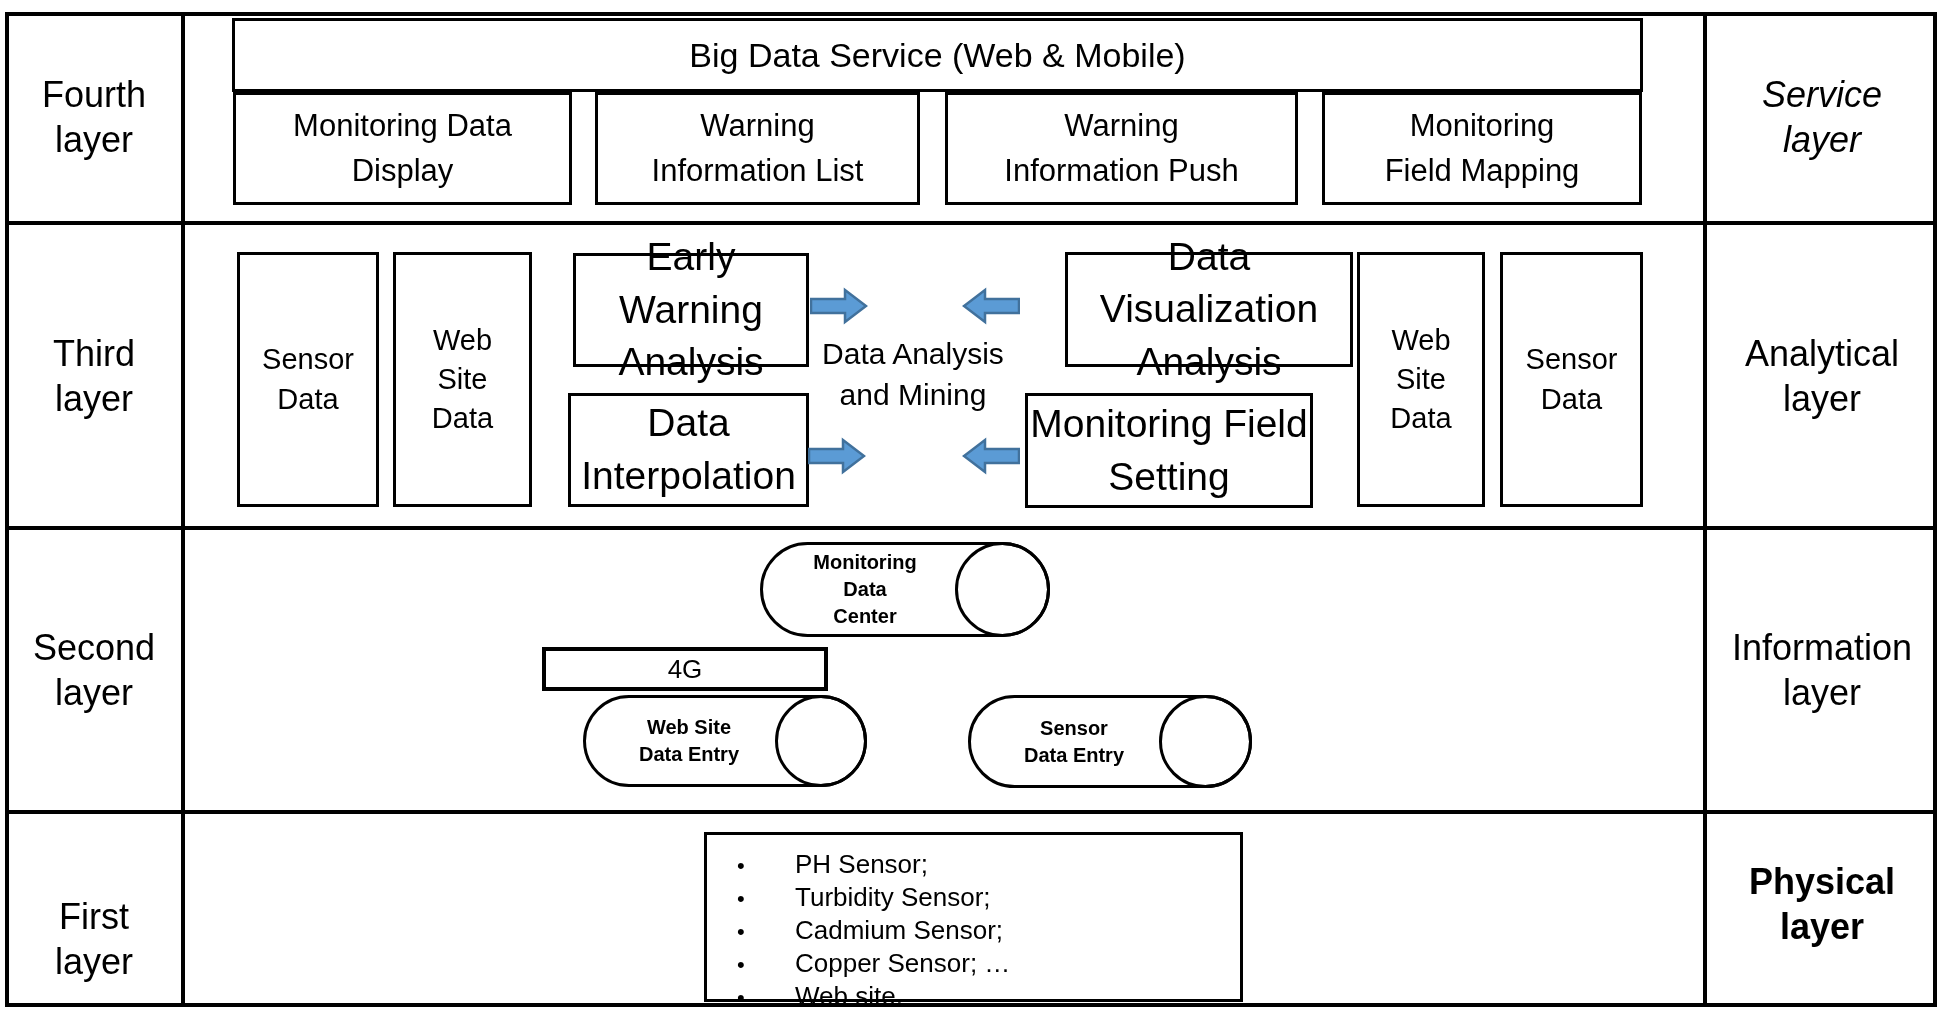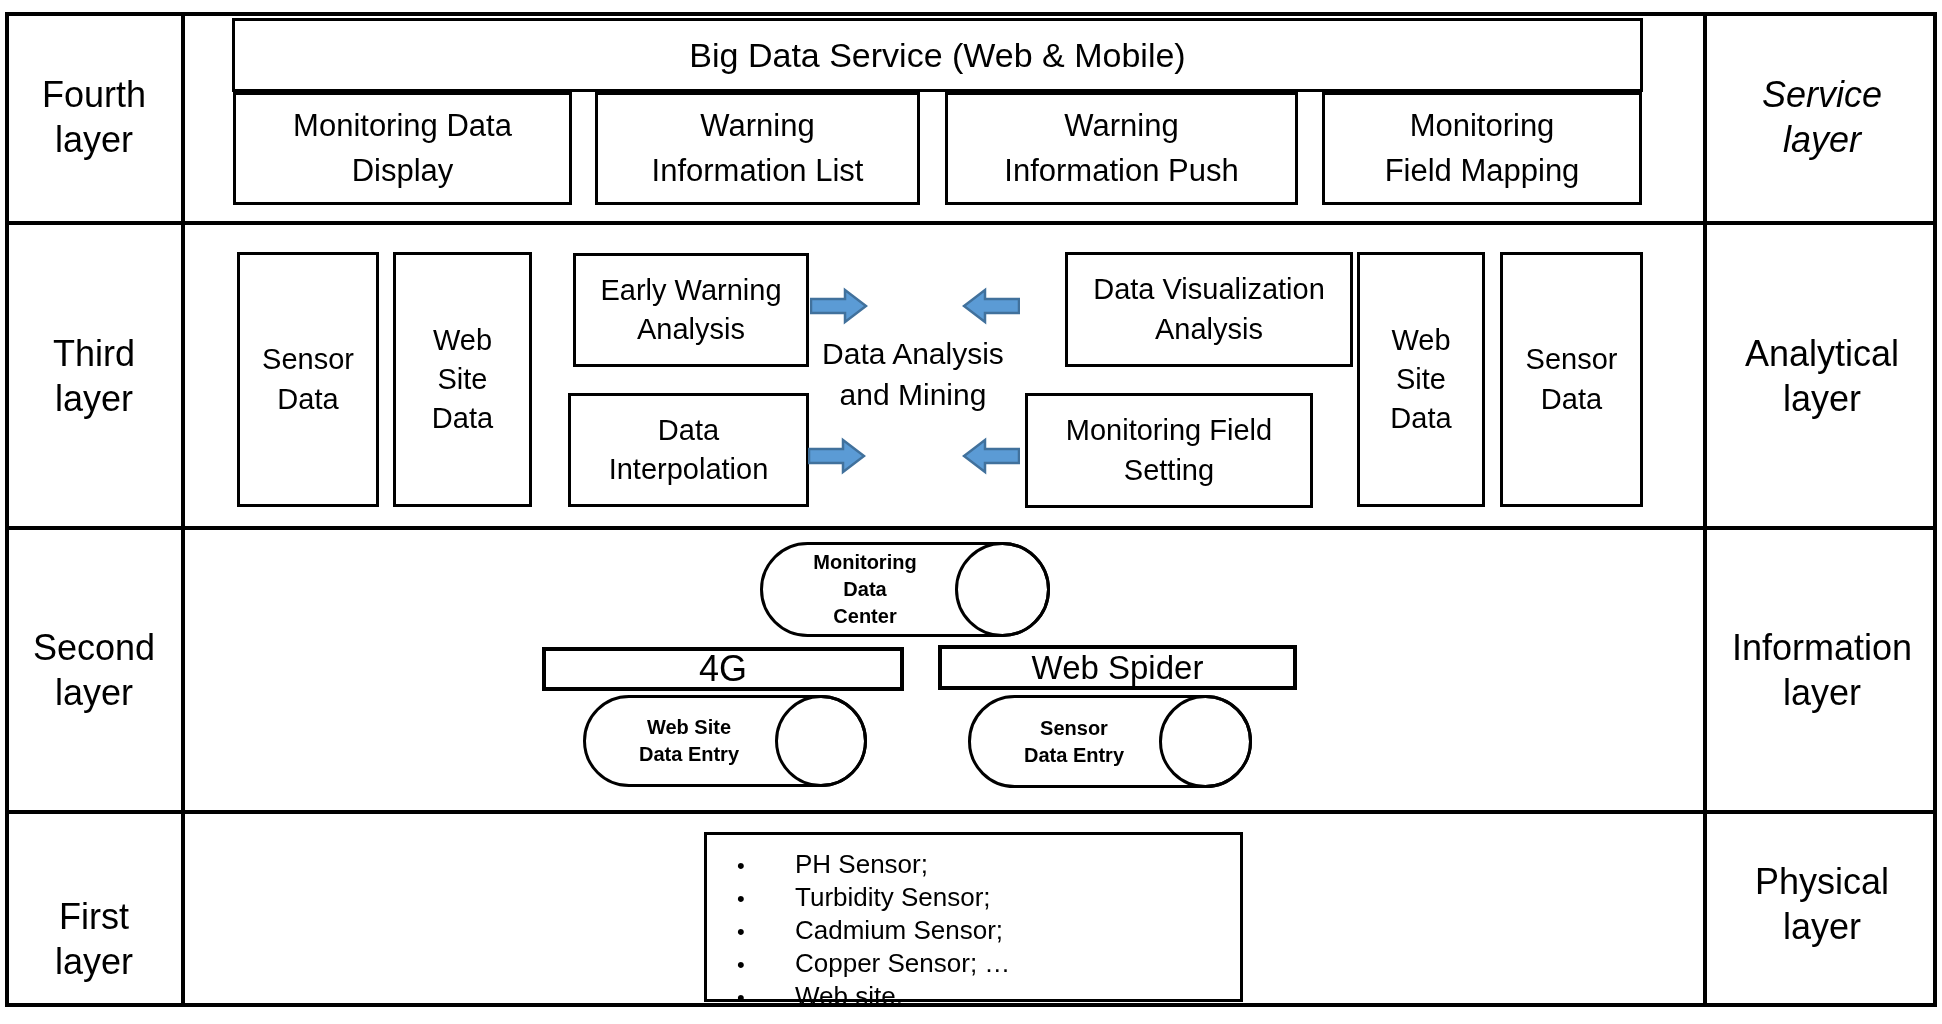--- a/index.html
+++ b/index.html
@@ -33,21 +33,21 @@
     box-sizing: border-box;
     background: #fff;
     display: flex;
     align-items: center;
     justify-content: center;
     text-align: center;
   }
   .titleBox { font-size: 34px; }
   .moduleBox { font-size: 31px; line-height: 1.45; }
   .tallBox { font-size: 29px; line-height: 1.35; }
-  .procBox { font-size: 29px; line-height: 1.35; }
+  .procBox { font-size: 39px; line-height: 1.35; }
   .chanBox { border-width: 4px; }
   .centerText {
     position: absolute;
     text-align: center;
     font-size: 30px;
     line-height: 1.35;
   }
   .cyl {
     position: absolute;
     border: 3px solid #000;
@@ -109,21 +109,21 @@
   <div class="line" style="left:1703px; top:12px; width:4px; height:995px;"></div>
 
   <div class="cellLabel" style="left:5px; top:12px; width:178px; height:209px;">Fourth<br>layer</div>
   <div class="cellLabel" style="left:5px; top:225px; width:178px; height:301px;">Third<br>layer</div>
   <div class="cellLabel" style="left:5px; top:530px; width:178px; height:280px;">Second<br>layer</div>
   <div class="cellLabel" style="left:5px; top:814px; width:178px; height:249px;">First<br>layer</div>
 
   <div class="cellLabel" style="left:1707px; top:12px; width:230px; height:209px;font-style:italic;">Service<br>layer</div>
   <div class="cellLabel" style="left:1707px; top:225px; width:230px; height:301px;">Analytical<br>layer</div>
   <div class="cellLabel" style="left:1707px; top:530px; width:230px; height:280px;">Information<br>layer</div>
-  <div class="cellLabel" style="left:1707px; top:814px; width:230px; height:180px;">Physical<br>layer</div>
+  <div class="cellLabel" style="left:1707px; top:814px; width:230px; height:180px;font-weight:bold;">Physical<br>layer</div>
 
   <div class="box titleBox" style="left:232px; top:18px; width:1411px; height:74px;">Big Data Service (Web &amp; Mobile)</div>
   <div class="box moduleBox" style="left:233px; top:92px; width:339px; height:113px;">Monitoring Data<br>Display</div>
   <div class="box moduleBox" style="left:595px; top:92px; width:325px; height:113px;">Warning<br>Information List</div>
   <div class="box moduleBox" style="left:945px; top:92px; width:353px; height:113px;">Warning<br>Information Push</div>
   <div class="box moduleBox" style="left:1322px; top:92px; width:320px; height:113px;">Monitoring<br>Field Mapping</div>
 
   <div class="box tallBox" style="left:237px; top:252px; width:142px; height:255px;">Sensor<br>Data</div>
   <div class="box tallBox" style="left:393px; top:252px; width:139px; height:255px;">Web<br>Site<br>Data</div>
   <div class="box procBox" style="left:573px; top:253px; width:236px; height:114px;">Early Warning<br>Analysis</div>
@@ -144,22 +144,21 @@
     <path d="M1 12 H35 V3 L56 19 L35 35 V26 H1 Z" stroke-width="2.5" fill="#5B9BD5" stroke="#41719C"></path>
   </svg>
   <svg class="arrow" style="left:962px; top:437px;" width="58" height="38" viewBox="0 0 58 38">
     <path d="M57 12 H23 V3 L2 19 L23 35 V26 H57 Z" stroke-width="2.5" fill="#5B9BD5" stroke="#41719C"></path>
   </svg>
 
   <div class="cyl" style="left:760px; top:542px; width:290px; height:95px;">
     <span class="cylFace" style="width:95px;"></span>
     <span class="cylText" style="right:80px;">Monitoring<br>Data<br>Center</span>
   </div>
-  <div class="box chanBox" style="left:542px; top:647px; width:362px; height:44px; font-size:36px;">4G</div>
-  <div class="box chanBox" style="left:938px; top:645px; width:359px; height:45px; font-size:33px;">Web Spider</div>
+  <div class="box chanBox" style="left:542px; top:647px; width:286px; height:44px; font-size:26px;">4G</div>
   <div class="cyl" style="left:583px; top:695px; width:284px; height:92px;">
     <span class="cylFace" style="width:92px;"></span>
     <span class="cylText" style="right:72px;">Web Site<br>Data Entry</span>
   </div>
   <div class="cyl" style="left:968px; top:695px; width:284px; height:93px;">
     <span class="cylFace" style="width:93px;"></span>
     <span class="cylText" style="right:72px;">Sensor<br>Data Entry</span>
   </div>
 
   <div class="devList" style="left:704px; top:832px; width:539px; height:170px;">

